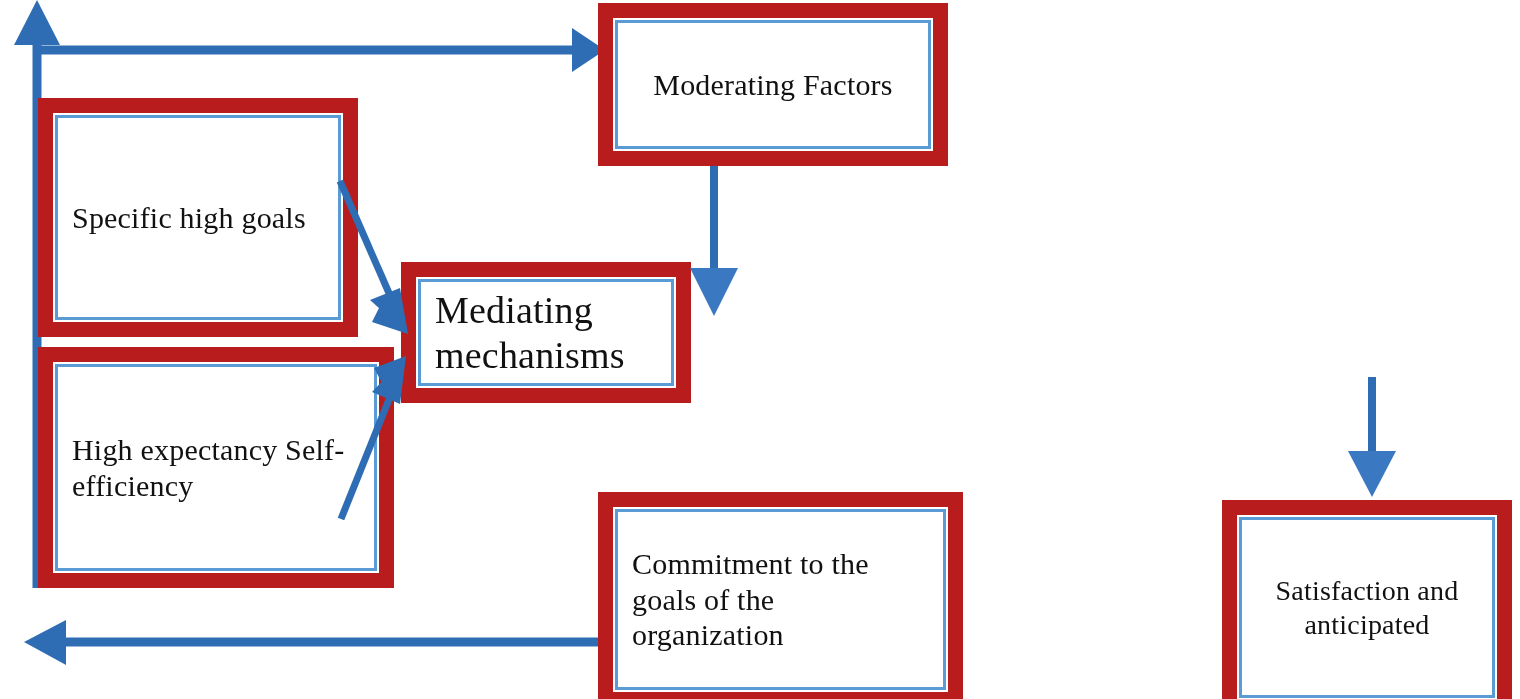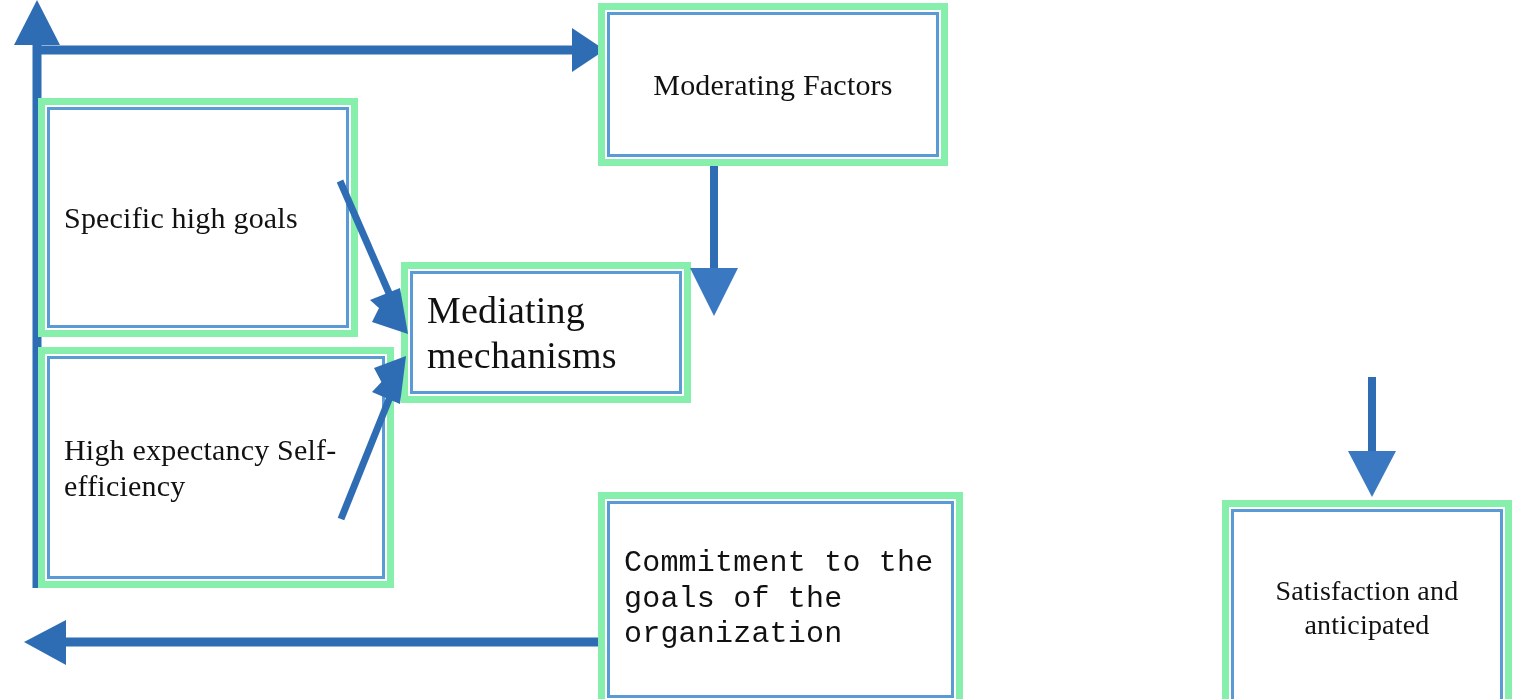--- a/index.html
+++ b/index.html
@@ -12,22 +12,22 @@
     width: 1520px;
     height: 699px;
     background: #ffffff;
     overflow: hidden;
     font-family: "Liberation Serif", "DejaVu Serif", serif;
   }
   
   .node {
     position: absolute;
     box-sizing: border-box;
-    background: #86efac;            
-    padding: 9px;                    
+    background: #b91c1c;            
+    padding: 17px;                    
     z-index: 3;
   }
   .node .inner {
     box-sizing: border-box;
     width: 100%;
     height: 100%;
     background: #ffffff;
     border: 3px solid #5B9BD5;       
     outline: 2px solid #ffffff;      
     outline-offset: 0px;
@@ -105,21 +105,21 @@
 
 
   <div class="node align-left" style="left:38px; top:347px; width:356px; height:241px;">
     <div class="inner">
       <div class="label" style="font-size: 30px;">High expectancy Self-efficiency</div>
     </div>
   </div>
 
   <div class="node align-left" style="left:598px; top:492px; width:365px; height:215px;">
     <div class="inner">
-      <div class="label" style="font-size: 30px; font-family: Liberation Mono, monospace;">Commitment to the goals of the organization</div>
+      <div class="label" style="font-size: 30px;">Commitment to the goals of the organization</div>
     </div>
   </div>
 
   <div class="node align-center" style="left:1222px; top:500px; width:290px; height:215px;">
     <div class="inner">
       <div class="label" style="font-size: 28px;">Satisfaction and anticipated</div>
     </div>
   </div>
 
   <svg id="wires-front" viewBox="0 0 1520 699" xmlns="http://www.w3.org/2000/svg">

